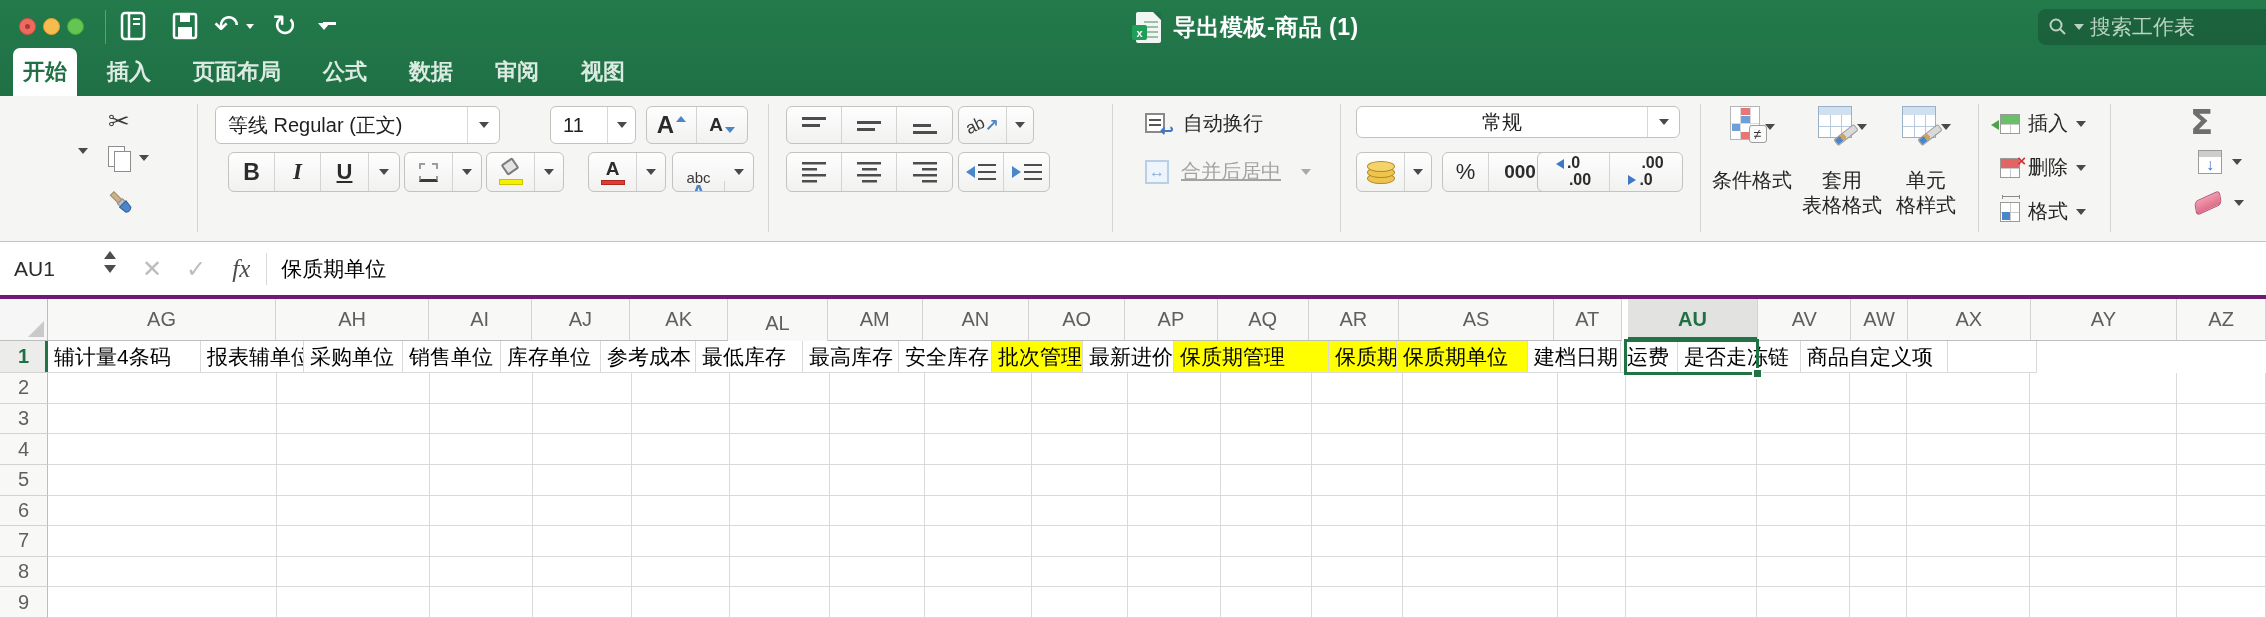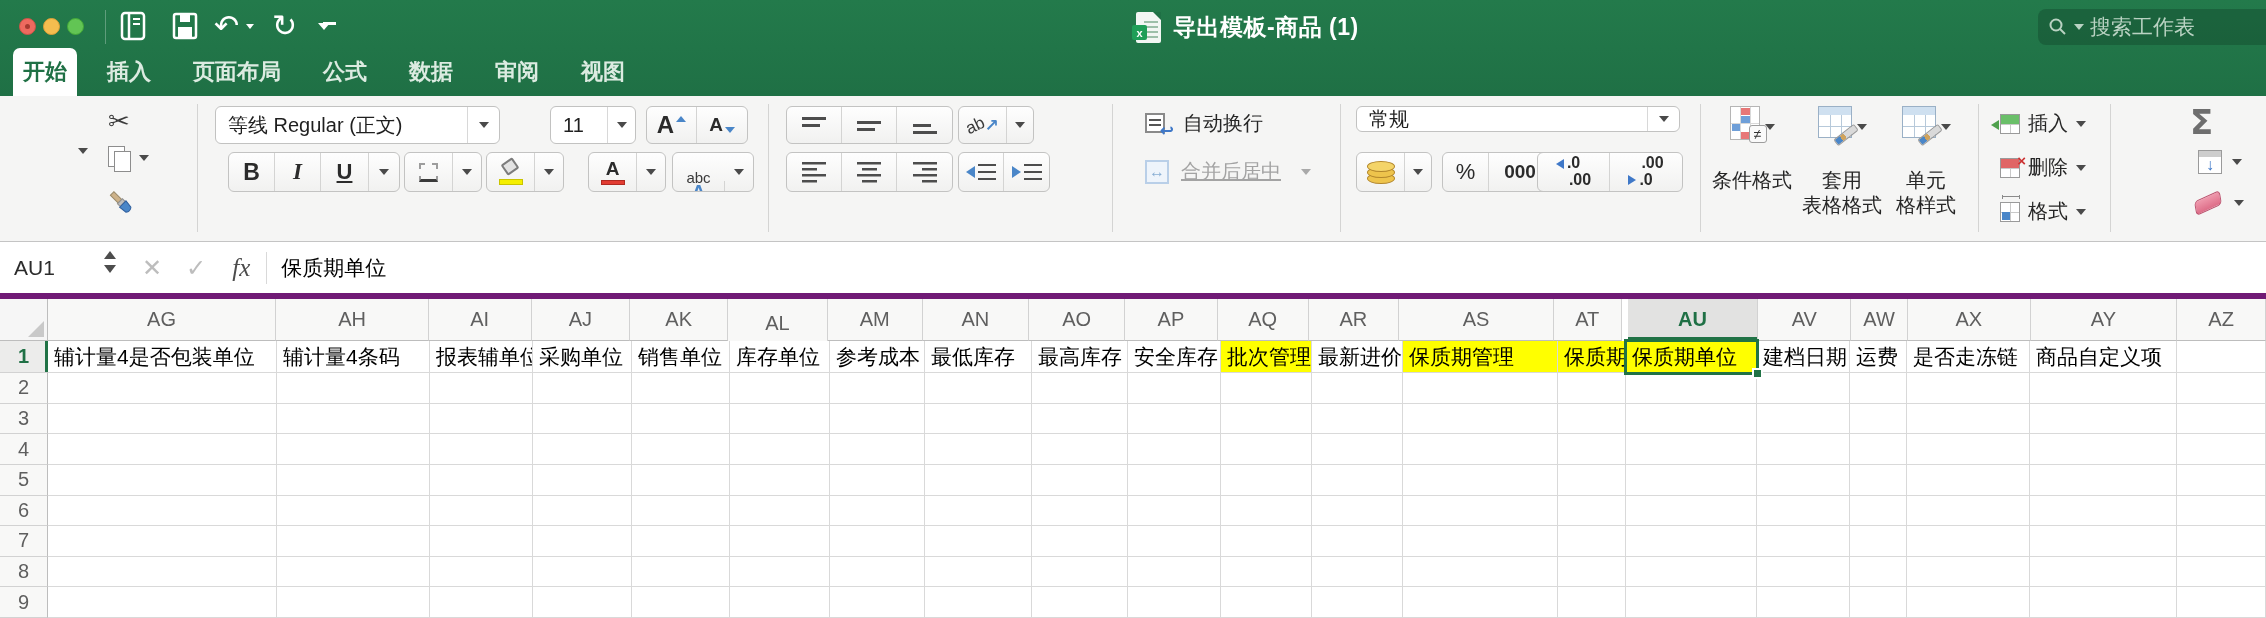--- a/index.html
+++ b/index.html
@@ -147,21 +147,21 @@
   .fmt-top::before { content:""; flex:1; height:1px; background:#8a8a8a; }
 
   
   .sigma { font-size:34px; font-weight:bold; color:#6e6e6e; font-family:"DejaVu Sans",sans-serif; }
   .filldown { position:relative; width:24px; height:24px; border:1px solid #9a9a9a; background:#fff; display:flex; align-items:flex-end; justify-content:center; }
   .filldown::before { content:""; position:absolute; left:0; top:0; width:100%; height:6px; background:#cdcdcd; }
   .filldown .dn { font-size:16px; color:#3f78c8; font-weight:bold; line-height:1; }
   .eraser { width:28px; height:14px; background:linear-gradient(#ef9aad,#dd6c87); border:1px solid #bb4e6b; border-radius:4px; transform:rotate(-25deg) skewX(-15deg); }
 
   
-  .fbar { position:absolute; left:0; top:242px; width:2266px; height:57px; background:#fff; border-bottom:6px solid #701a75; display:flex; align-items:center; }
+  .fbar { position:absolute; left:0; top:242px; width:2266px; height:57px; background:#fff; border-bottom:4px solid #701a75; display:flex; align-items:center; }
   .namebox { width:130px; height:100%; display:flex; align-items:center; padding-left:14px; position:relative; }
   .namebox .nval { font-size:21px; color:#2b2b2b; }
   .stepper { position:absolute; right:14px; top:9px; display:flex; flex-direction:column; gap:6px; align-items:center; }
   .st-up { width:0;height:0;border-left:6px solid transparent;border-right:6px solid transparent;border-bottom:8px solid #4d4d4d; }
   .st-dn { width:0;height:0;border-left:6px solid transparent;border-right:6px solid transparent;border-top:8px solid #4d4d4d; }
   .fico { font-size:24px; color:#bdbdbd; margin:0 12px; font-family:"DejaVu Sans",sans-serif; }
   .fx { font-family:"Liberation Serif",serif; font-style:italic; font-size:25px; color:#4d4d4d; margin:0 10px 0 14px; }
   .fsep { width:1px; height:32px; background:#d9d9d9; margin:0 6px; }
   .fcontent { font-size:21px; color:#000; margin-left:8px; }
 
@@ -399,21 +399,21 @@
       </span>
       <span class="rlabel">自动换行</span>
     </div>
     <div style="position:absolute;left:1145px;top:62px;display:flex;align-items:center;gap:12px;">
       <span class="merge-ic">↔</span>
       <span class="rlabel dim">合并后居中</span>
       <span class="dtri dim2" style="margin-left:8px;"></span>
     </div>
     <span class="rdiv" style="left:1340px;"></span>
 
-    <div class="combo" style="position:absolute;left:1356px;top:10px;width:324px;height:26px;">
+    <div class="combo" style="position:absolute;left:1356px;top:10px;width:324px;height:32px;text-align:center;">
       <span class="cval">常规</span>
       <span class="cbtn">
           <span class="dtri"></span>
         </span>
     </div>
     <div class="seg" style="position:absolute;left:1356px;top:56px;height:40px;">
       <div style="width:48px;">
         <span class="coins">
             <i></i>
             <i></i>
@@ -565,21 +565,20 @@
         <div class="chdr" style="width: 68px; height: 42px;">AT</div>
         <div class="chdr selcol" style="width: 131px; height: 42px; margin-left: 6px;">AU</div>
         <div class="chdr" style="width: 93px; height: 42px;">AV</div>
         <div class="chdr" style="width: 57px; height: 42px;">AW</div>
         <div class="chdr" style="width: 123px; height: 42px;">AX</div>
         <div class="chdr" style="width: 147px; height: 42px;">AY</div>
         <div class="chdr" style="width: 89px; height: 42px;">AZ</div>
       </div>
       <div class="srow" style="height: 32px;">
         <div class="rhdr selrow" style="width: 48px;">1</div>
-        <div class="cell" style="width: 229px;">辅计量4是否包装单位</div>
         <div class="cell" style="width: 153px;">辅计量4条码</div>
         <div class="cell" style="width: 103px;">报表辅单位</div>
         <div class="cell" style="width: 99px;">采购单位</div>
         <div class="cell" style="width: 98px;">销售单位</div>
         <div class="cell" style="width: 100px;">库存单位</div>
         <div class="cell" style="width: 95px;">参考成本</div>
         <div class="cell" style="width: 107px;">最低库存</div>
         <div class="cell" style="width: 96px;">最高库存</div>
         <div class="cell" style="width: 93px;">安全库存</div>
         <div class="cell yellow" style="width: 91px;">批次管理</div>

